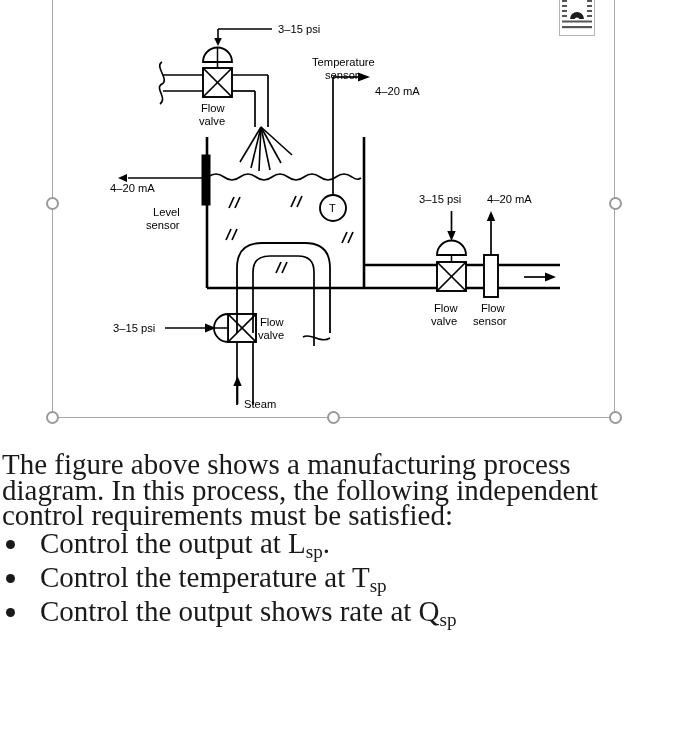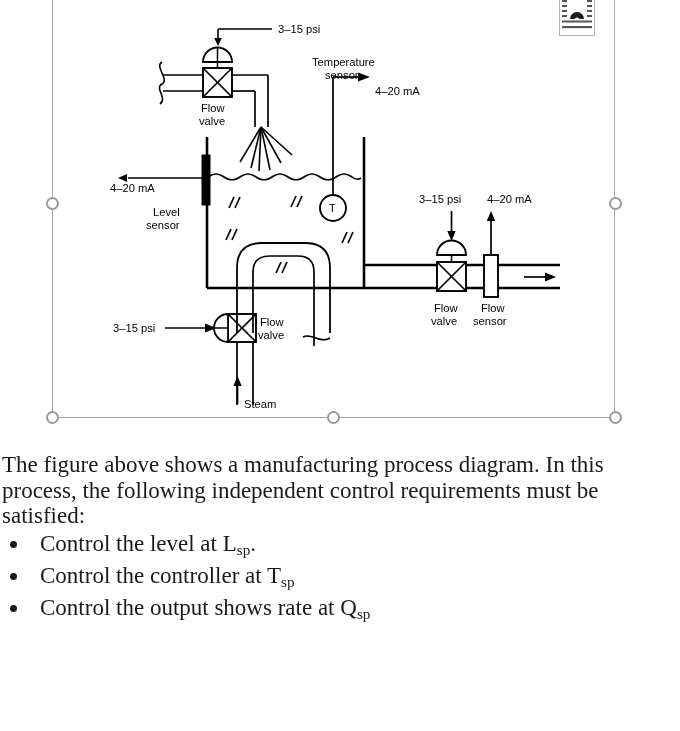--- a/index.html
+++ b/index.html
@@ -37,21 +37,21 @@
     box-sizing:border-box;
   }
 
   
   #process-svg{position:absolute;left:0;top:0;}
 
   
   #prose{
     position:absolute; left:0; top:452px; width:680px;
     font-family:"Liberation Serif", serif;
-    font-size:23px; line-height:25.5px; color:#1a1a1a;
+    font-size:29px; line-height:25.5px; color:#1a1a1a;
   }
   #prose .para{ margin:0 0 0 2px; }
   #prose ul{ margin:2px 0 0 0; padding:0 0 0 30px; list-style:disc; }
   #prose li{ margin:0 0 1px 0; padding-left:10px; }
   #prose .bold-block{
     margin:27px 0 0 2px; font-weight:bold; line-height:26px;
     letter-spacing:-0.1px;
   }
   sub{ font-size:0.66em; vertical-align:-0.25em;text-align:center; }
 </style>
@@ -220,23 +220,23 @@
       <text x="244" y="408">Steam</text>
     </g>
   </svg>
 </div>
 
 <div id="prose">
   <p class="para">The figure above shows a manufacturing process diagram.  In this process, the following independent control requirements must be satisfied:</p>
 
   <ul>
     <li>
-      <span>Control the level at </span><span>L</span><sub>sp</sub><span>.</span>
+      <span>Control the output at </span><span>L</span><sub>sp</sub><span>.</span>
     </li>
     <li>
-      <span>Control the controller at </span><span>T</span><sub>sp</sub><span></span>
+      <span>Control the temperature at </span><span>T</span><sub>sp</sub><span></span>
     </li>
     <li>
       <span>Control the output shows rate at </span><span>Q</span><sub>sp</sub><span></span>
     </li>
   </ul>
 
 </div>
 
 </body></html>

